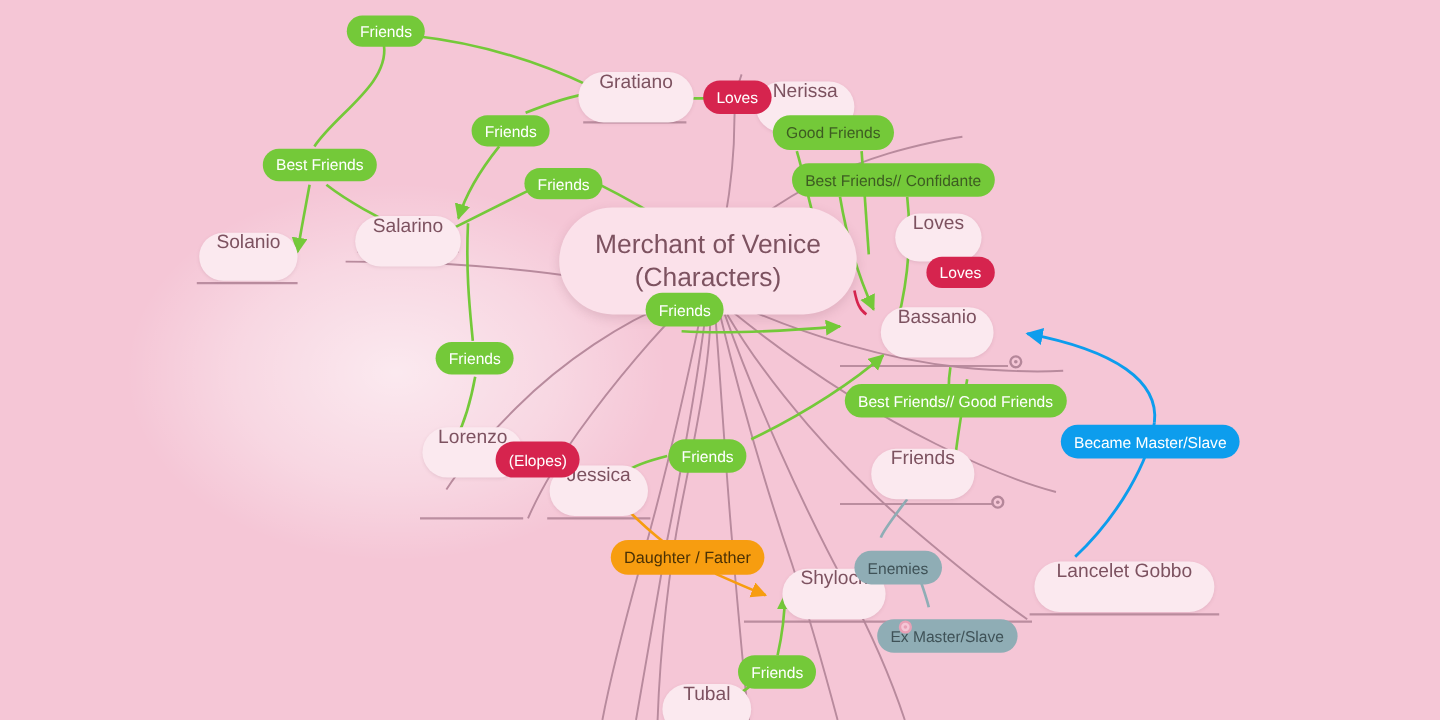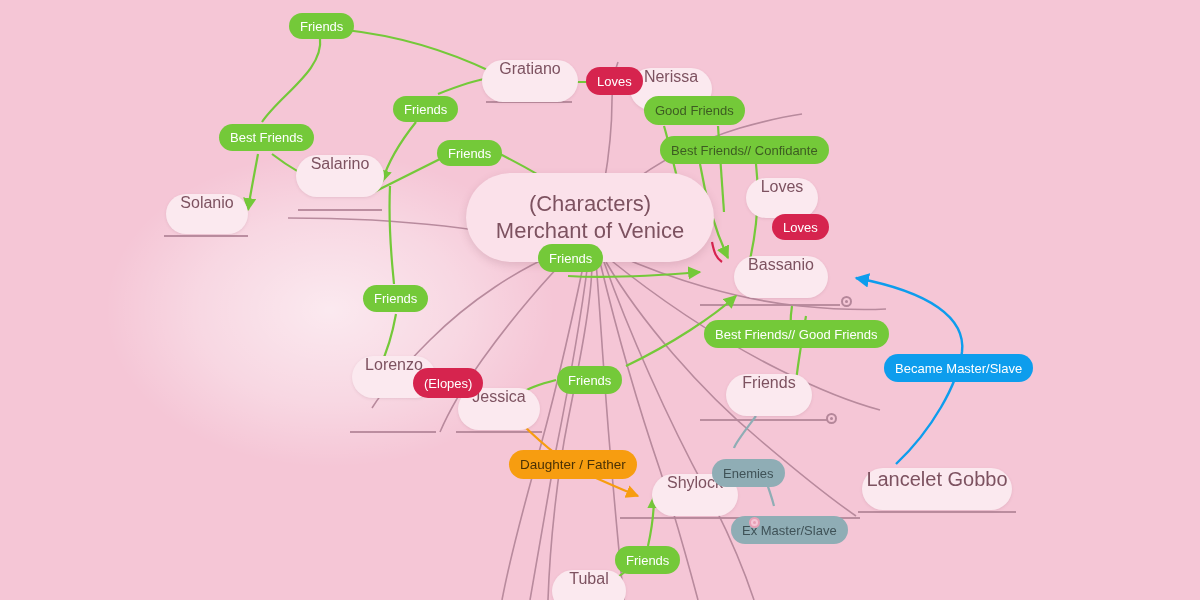--- a/index.html
+++ b/index.html
@@ -169,29 +169,29 @@
       <path d="M596,478 C614,486 628,492 638,496" marker-end="url(#arrow-orange)"></path>
     </g>
 
     <g fill="none" stroke="#0d9ded" stroke-width="2.4">
       <path d="M896,464 C932,430 958,384 962,352"></path>
       <path d="M962,352 C966,318 930,292 856,278" marker-end="url(#arrow-blue)"></path>
     </g>
   </svg>
 
   <div class="node central" style="left:466px; top:173px; width:248px; height:89px;">
+    <span>Merchant of Venice</span>
     <span>(Characters)</span>
-    <span>Merchant of Venice</span>
   </div>
 
   <div class="node" style="left:166px; top:194px; width:82px; height:40px; font-size:16px;">
     <span>Solanio</span>
   </div>
 
-  <div class="node" style="left:296px; top:155px; width:88px; height:42px; font-size:16px;">
+  <div class="node" style="left:296px; top:180px; width:88px; height:42px; font-size:16px;">
     <span>Salarino</span>
   </div>
 
   <div class="node" style="left:482px; top:60px; width:96px; height:42px; font-size:16px;">
     <span>Gratiano</span>
   </div>
 
   <div class="node" style="left:630px; top:68px; width:82px; height:42px; font-size:16px;">
     <span>Nerissa</span>
   </div>
@@ -217,21 +217,21 @@
   </div>
 
   <div class="node" style="left:652px; top:474px; width:86px; height:42px; font-size:16px;">
     <span>Shylock</span>
   </div>
 
   <div class="node" style="left:552px; top:570px; width:74px; height:42px; font-size:16px;">
     <span>Tubal</span>
   </div>
 
-  <div class="node" style="left:862px; top:468px; width:150px; height:42px; font-size:20px;">
+  <div class="node" style="left:862px; top:468px; width:150px; height:42px; font-size:16px;">
     <span>Lancelet Gobbo</span>
   </div>
 
   <div class="label green" style="left:289px; top:13px; height:26px;">
     <span>Friends</span>
   </div>
 
   <div class="label green" style="left:219px; top:124px; height:27px;">
     <span>Best Friends</span>
   </div>

